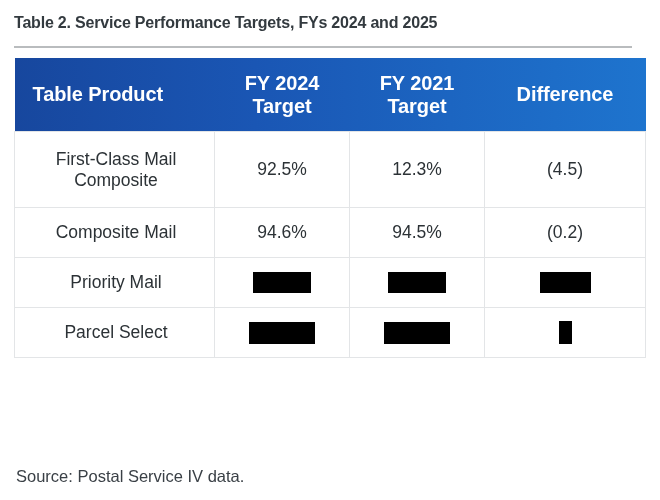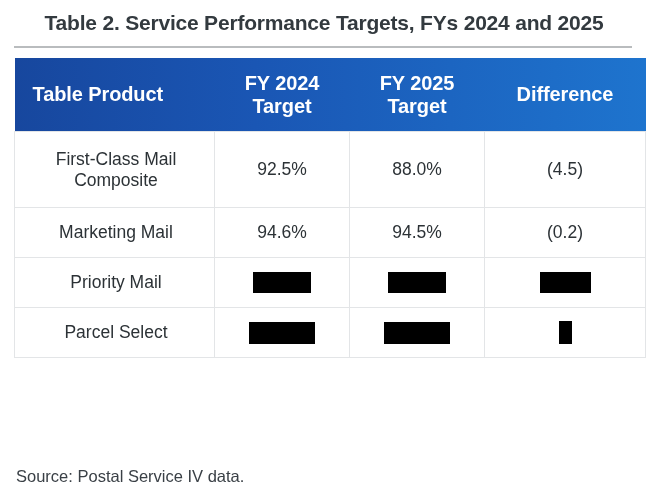--- a/index.html
+++ b/index.html
@@ -20,27 +20,26 @@
     width: 660px;
     height: 500px;
     box-sizing: border-box;
     padding: 0 14px;
   }
 
   
   .title {
     margin: 0;
     padding-top: 8px;
-    font-size: 21px;
+    font-size: 16px;
     line-height: 29px;
     font-weight: bold;
     letter-spacing: -0.2px;
     color: #333a3f;
     max-width: 620px;
-    text-align: center;
   }
 
   .title-rule {
     margin-top: 9px;
     height: 2px;
     background: #b9bcbe;
     width: 618px;
   }
 
   
@@ -138,38 +137,38 @@
       </colgroup>
 
       <thead>
         <tr>
           <th class="th-product">Table Product</th>
           <th class="th-center">
             <span>FY 2024</span><br>
             <span>Target</span>
           </th>
           <th class="th-center">
-            <span>FY 2025</span><br>
+            <span>FY 2021</span><br>
             <span>Target</span>
           </th>
           <th class="th-center">Difference</th>
         </tr>
       </thead>
 
       <tbody>
 
         <tr class="r-tall">
           <td class="cell-product">First-Class Mail Composite</td>
           <td class="cell-value">92.5%</td>
-          <td class="cell-value">88.0%</td>
+          <td class="cell-value">12.3%</td>
           <td class="cell-value">(4.5)</td>
         </tr>
 
         <tr class="r-std">
-          <td class="cell-product">Marketing Mail</td>
+          <td class="cell-product">Composite Mail</td>
           <td class="cell-value">94.6%</td>
           <td class="cell-value">94.5%</td>
           <td class="cell-value">(0.2)</td>
         </tr>
 
 
 
         <tr class="r-std">
           <td class="cell-product">Priority Mail</td>
           <td class="cell-value">

